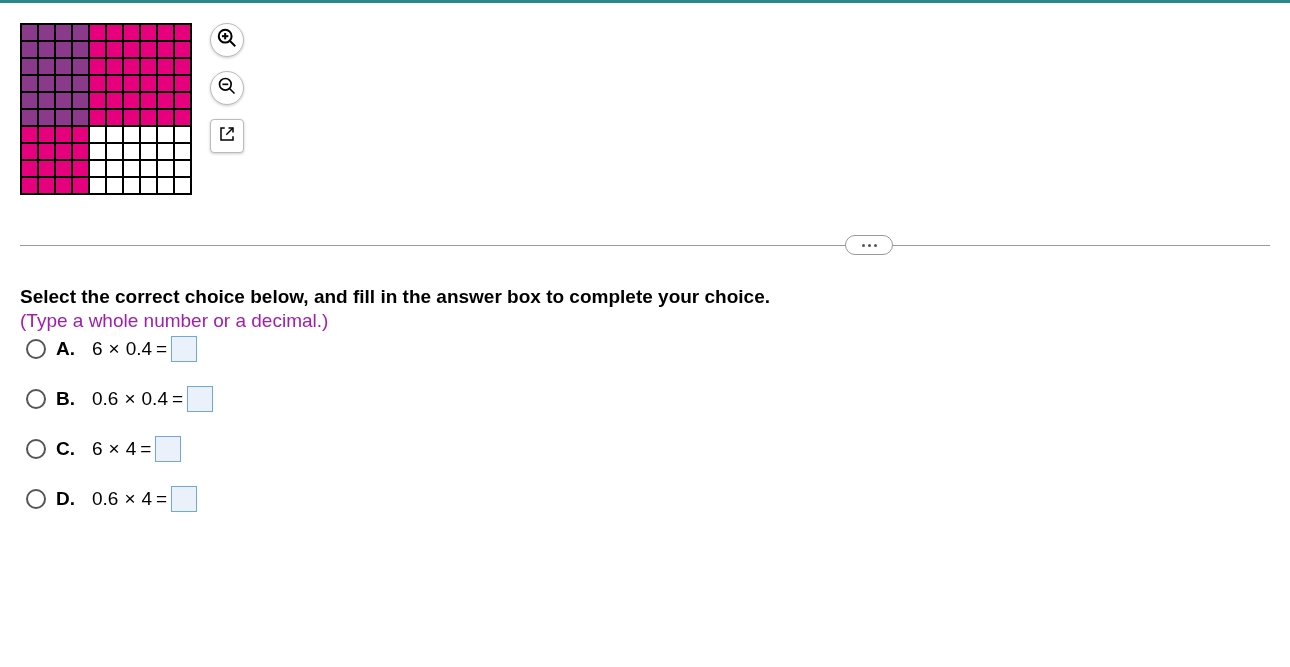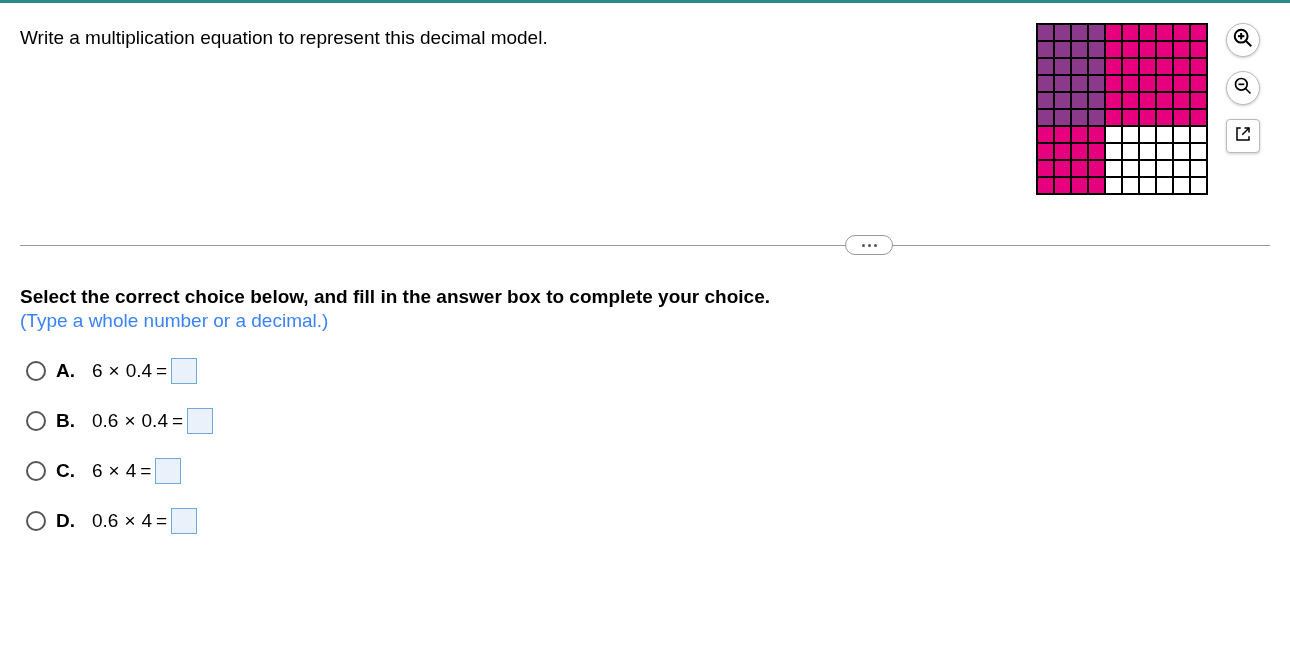--- a/index.html
+++ b/index.html
@@ -81,21 +81,21 @@
     align-items: center;
     justify-content: center;
     gap: 3px;
     cursor: pointer;
   }
   .divider-pill .dot {
     width: 3px; height: 3px; background: #555; border-radius: 50%;
   }
 
   .instructions { margin-bottom: 2px; font-weight: bold; }
-  .hint { color: #3b82f6; margin-bottom: 26px; }
+  .hint { color: #a21caf; margin-bottom: 4px; }
 
   .choices {
     display: flex;
     flex-direction: column;
     gap: 24px;
     padding-left: 6px;
   }
   .choice {
     display: flex;
     align-items: center;
@@ -121,21 +121,20 @@
     display: inline-block;
     font-size: 16px;
     text-align: center;
     padding: 0;
   }
 </style>
 </head>
 <body>
 
 <div class="top-area">
-  <div class="question-text">Write a multiplication equation to represent this decimal model.</div>
 
   <div class="model-wrap">
     <div class="grid" id="grid">
         <div class="cell c-purple"></div>
         <div class="cell c-purple"></div>
         <div class="cell c-purple"></div>
         <div class="cell c-purple"></div>
         <div class="cell c-pink"></div>
         <div class="cell c-pink"></div>
         <div class="cell c-pink"></div>

